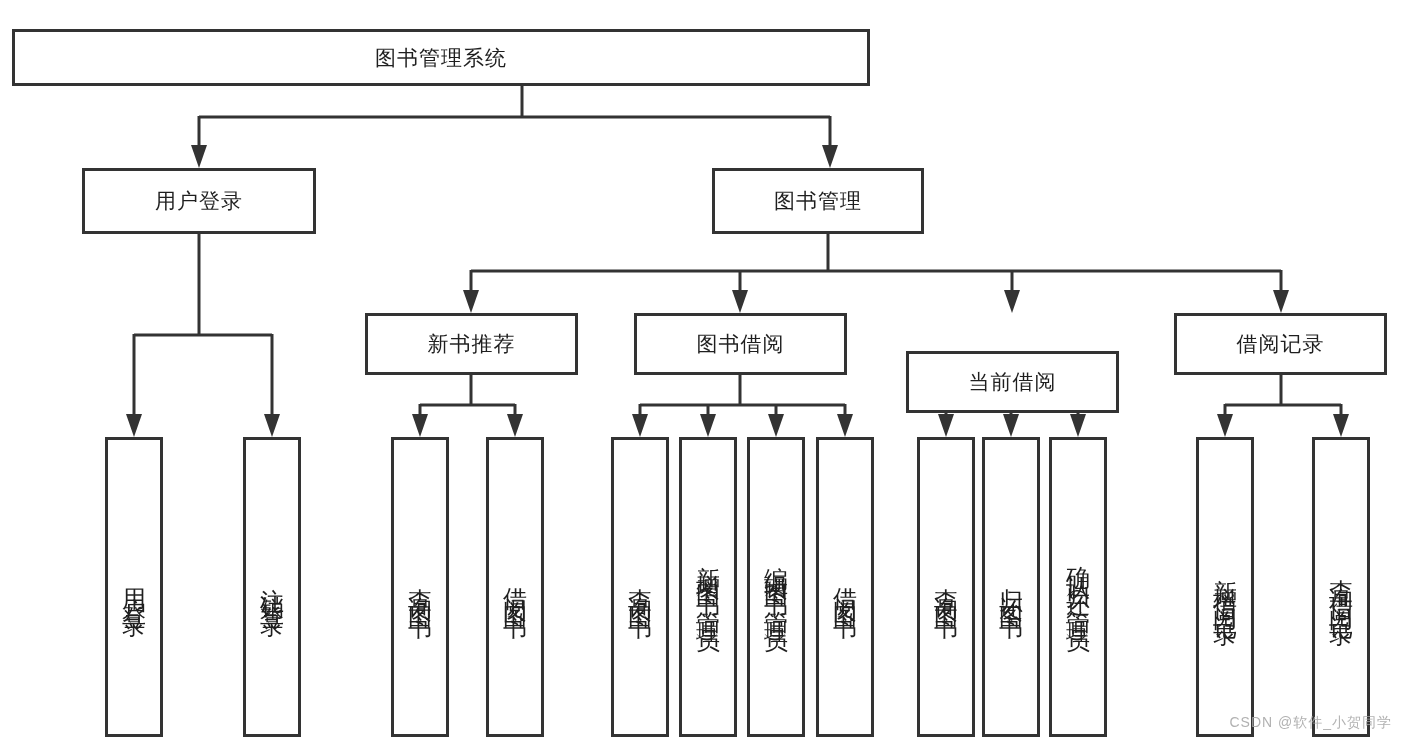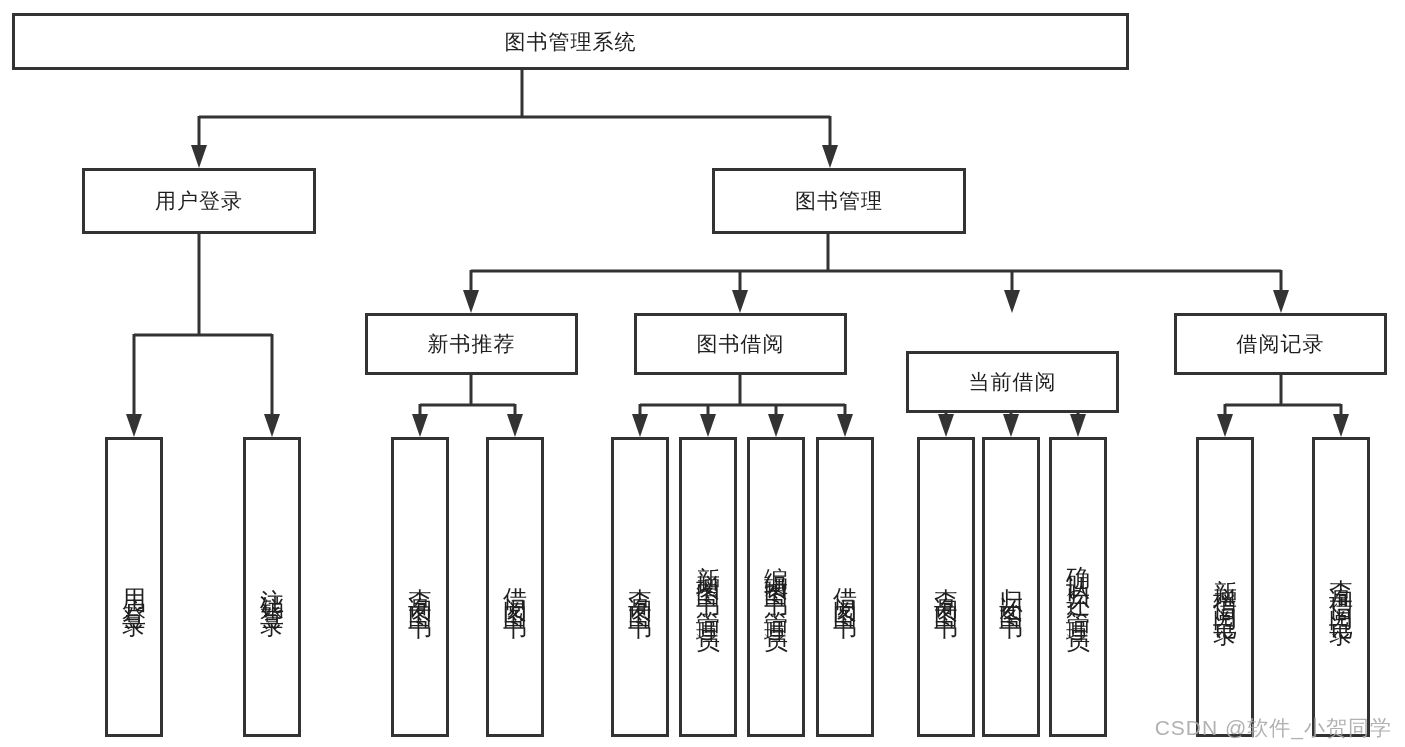--- a/index.html
+++ b/index.html
@@ -30,38 +30,38 @@
   .node.v{ }
   .vtext{
     writing-mode:vertical-rl;
     text-orientation:mixed;
     font-size:24px;
     letter-spacing:9px;
     line-height:1;
     white-space:nowrap;
   }
   
-  .b-root{left:12px;top:13px;width:1117px;height:57px;}
+  .b-root{left:12px;top:29px;width:858px;height:57px;}
   .b-user-login{left:82px;top:168px;width:234px;height:66px;}
-  .b-book-mgmt{left:712px;top:168px;width:254px;height:66px;}
+  .b-book-mgmt{left:712px;top:168px;width:212px;height:66px;}
   .b-l3{top:313px;width:213px;height:62px;}
   .b-new-book{left:365px;}
   .b-book-borrow{left:634px;}
   .b-current-borrow{left:906px;margin-top:38px;}
   .b-borrow-record{left:1174px;}
   .b-leaf{top:437px;width:58px;height:300px;}
   .b-a1{left:105px;} .b-a2{left:243px;}
   .b-b1{left:391px;} .b-b2{left:486px;}
   .b-c1{left:611px;} .b-c2{left:679px;} .b-c3{left:747px;} .b-c4{left:816px;}
   .b-d1{left:917px;} .b-d2{left:982px;} .b-d3{left:1049px;}
   .b-e1{left:1196px;} .b-e2{left:1312px;}
   .watermark{
     position:absolute;
     right:13px;top:714px;
-    font-size:21px;
+    font-size:14px;
     color:var(--watermark);
     letter-spacing:1px;
     z-index:5;
     opacity:.9;
   }
 </style>
 </head>
 <body>
 
 <div class="canvas">

